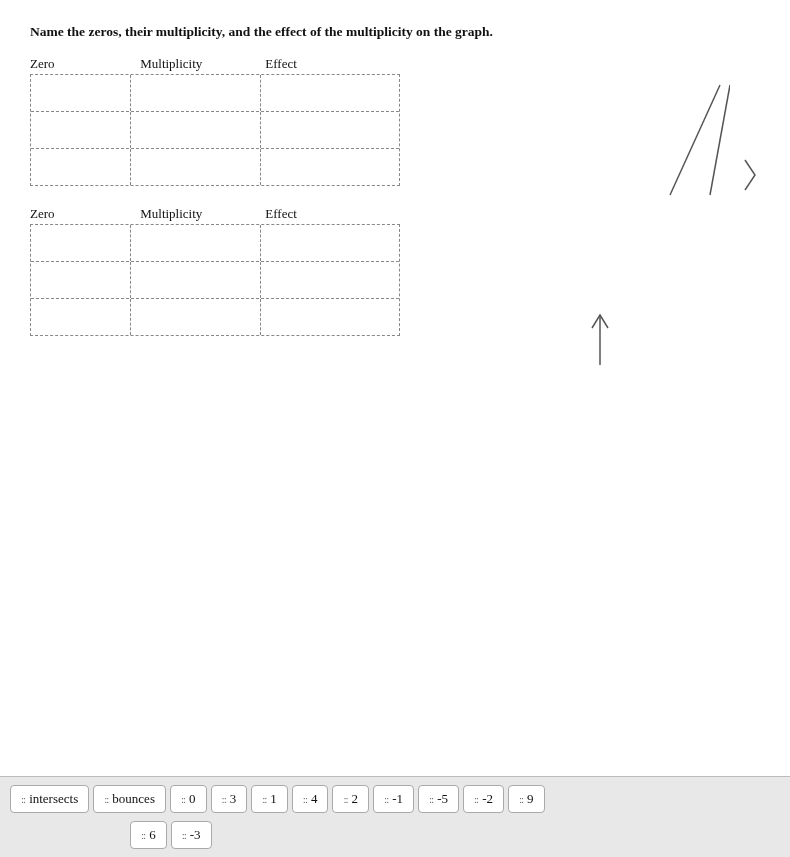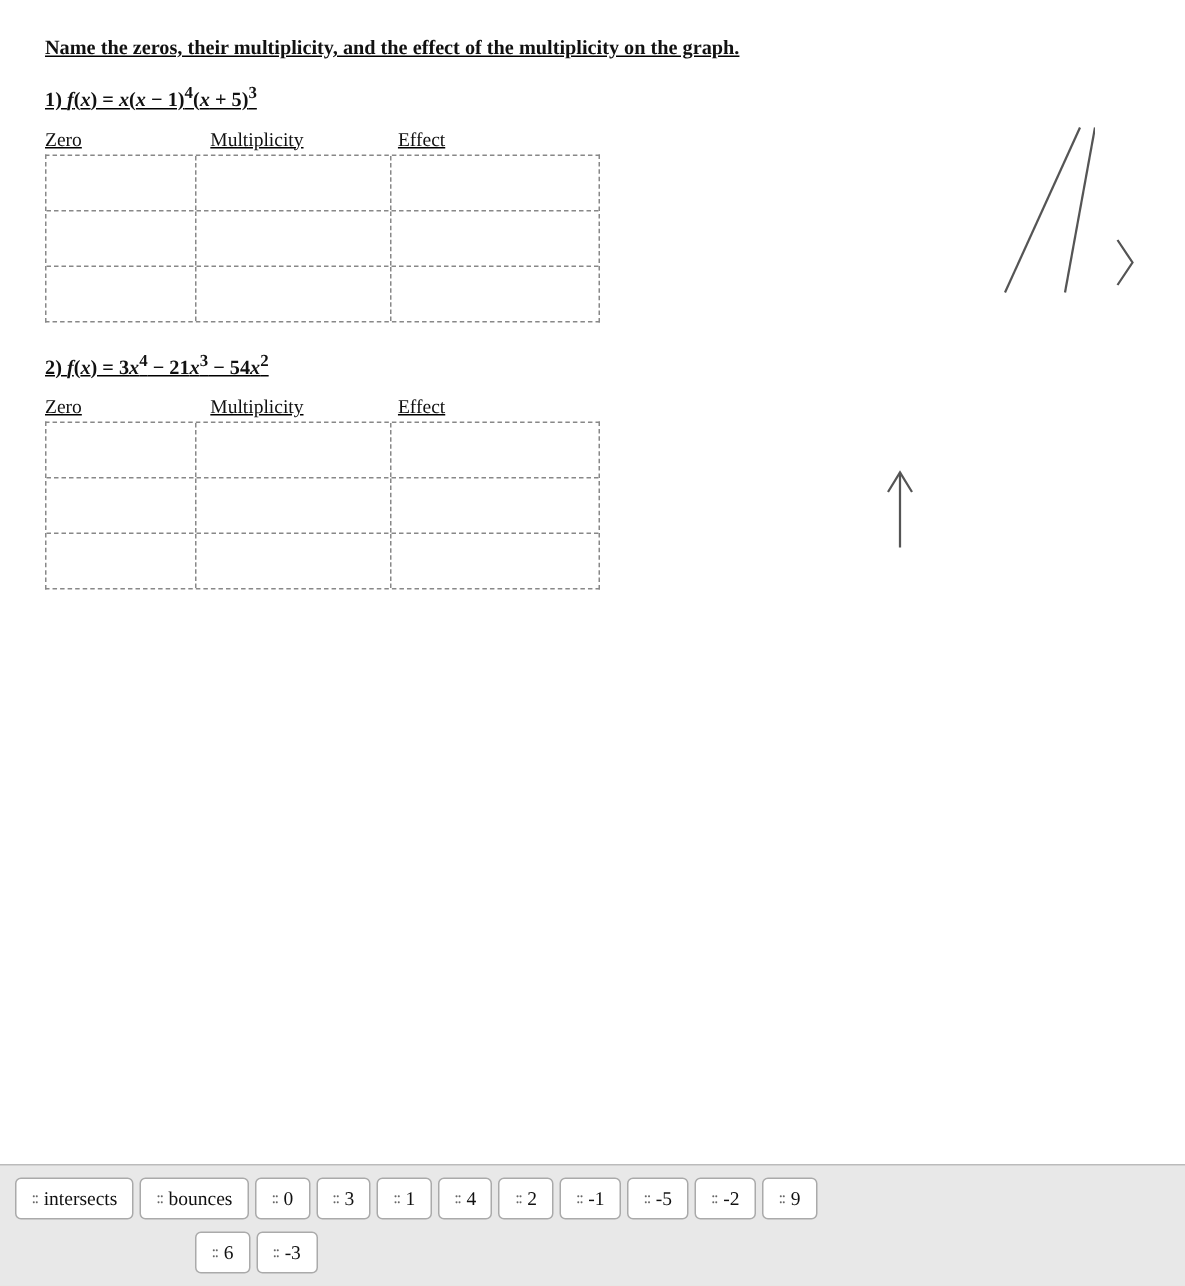--- a/index.html
+++ b/index.html
@@ -12,21 +12,20 @@
       position: relative;
       overflow: hidden;
     }
 
     .main-content {
       background: #ffffff;
       margin: 0;
       padding: 24px 30px 20px 30px;
       min-height: 810px;
       position: relative;
-      text-decoration: underline;
     }
 
     .instruction {
       font-size: 13.5px;
       font-weight: bold;
       margin-bottom: 16px;
       color: #111;
     }
 
     .problem-label {
@@ -154,23 +153,20 @@
     }
   </style>
 </head>
 <body>
 
 <div class="main-content">
 
   <div class="instruction">Name the zeros, their multiplicity, and the effect of the multiplicity on the graph.</div>
 
   <div class="section-gap">
-    <div class="problem-label">
-      1) <em>f</em>(<em>x</em>) = <em>x</em>(<em>x</em> − 1)<sup>4</sup>(<em>x</em> + 5)<sup>3</sup>
-    </div>
 
     <div class="table-container">
       <div class="table-header">
         <div class="col-header col-header-zero">Zero</div>
         <div class="col-header col-header-mult">Multiplicity</div>
         <div class="col-header col-header-effect">Effect</div>
       </div>
 
       <div class="dashed-table">
         <div class="table-row-item">
@@ -186,23 +182,20 @@
         <div class="table-row-item">
           <div class="cell cell-zero"></div>
           <div class="cell cell-mult"></div>
           <div class="cell cell-effect"></div>
         </div>
       </div>
     </div>
   </div>
 
   <div class="section-gap">
-    <div class="problem-label">
-      2) <em>f</em>(<em>x</em>) = 3<em>x</em><sup>4</sup> − 21<em>x</em><sup>3</sup> − 54<em>x</em><sup>2</sup>
-    </div>
 
     <div class="table-container">
       <div class="table-header">
         <div class="col-header col-header-zero">Zero</div>
         <div class="col-header col-header-mult">Multiplicity</div>
         <div class="col-header col-header-effect">Effect</div>
       </div>
 
       <div class="dashed-table">
         <div class="table-row-item">

